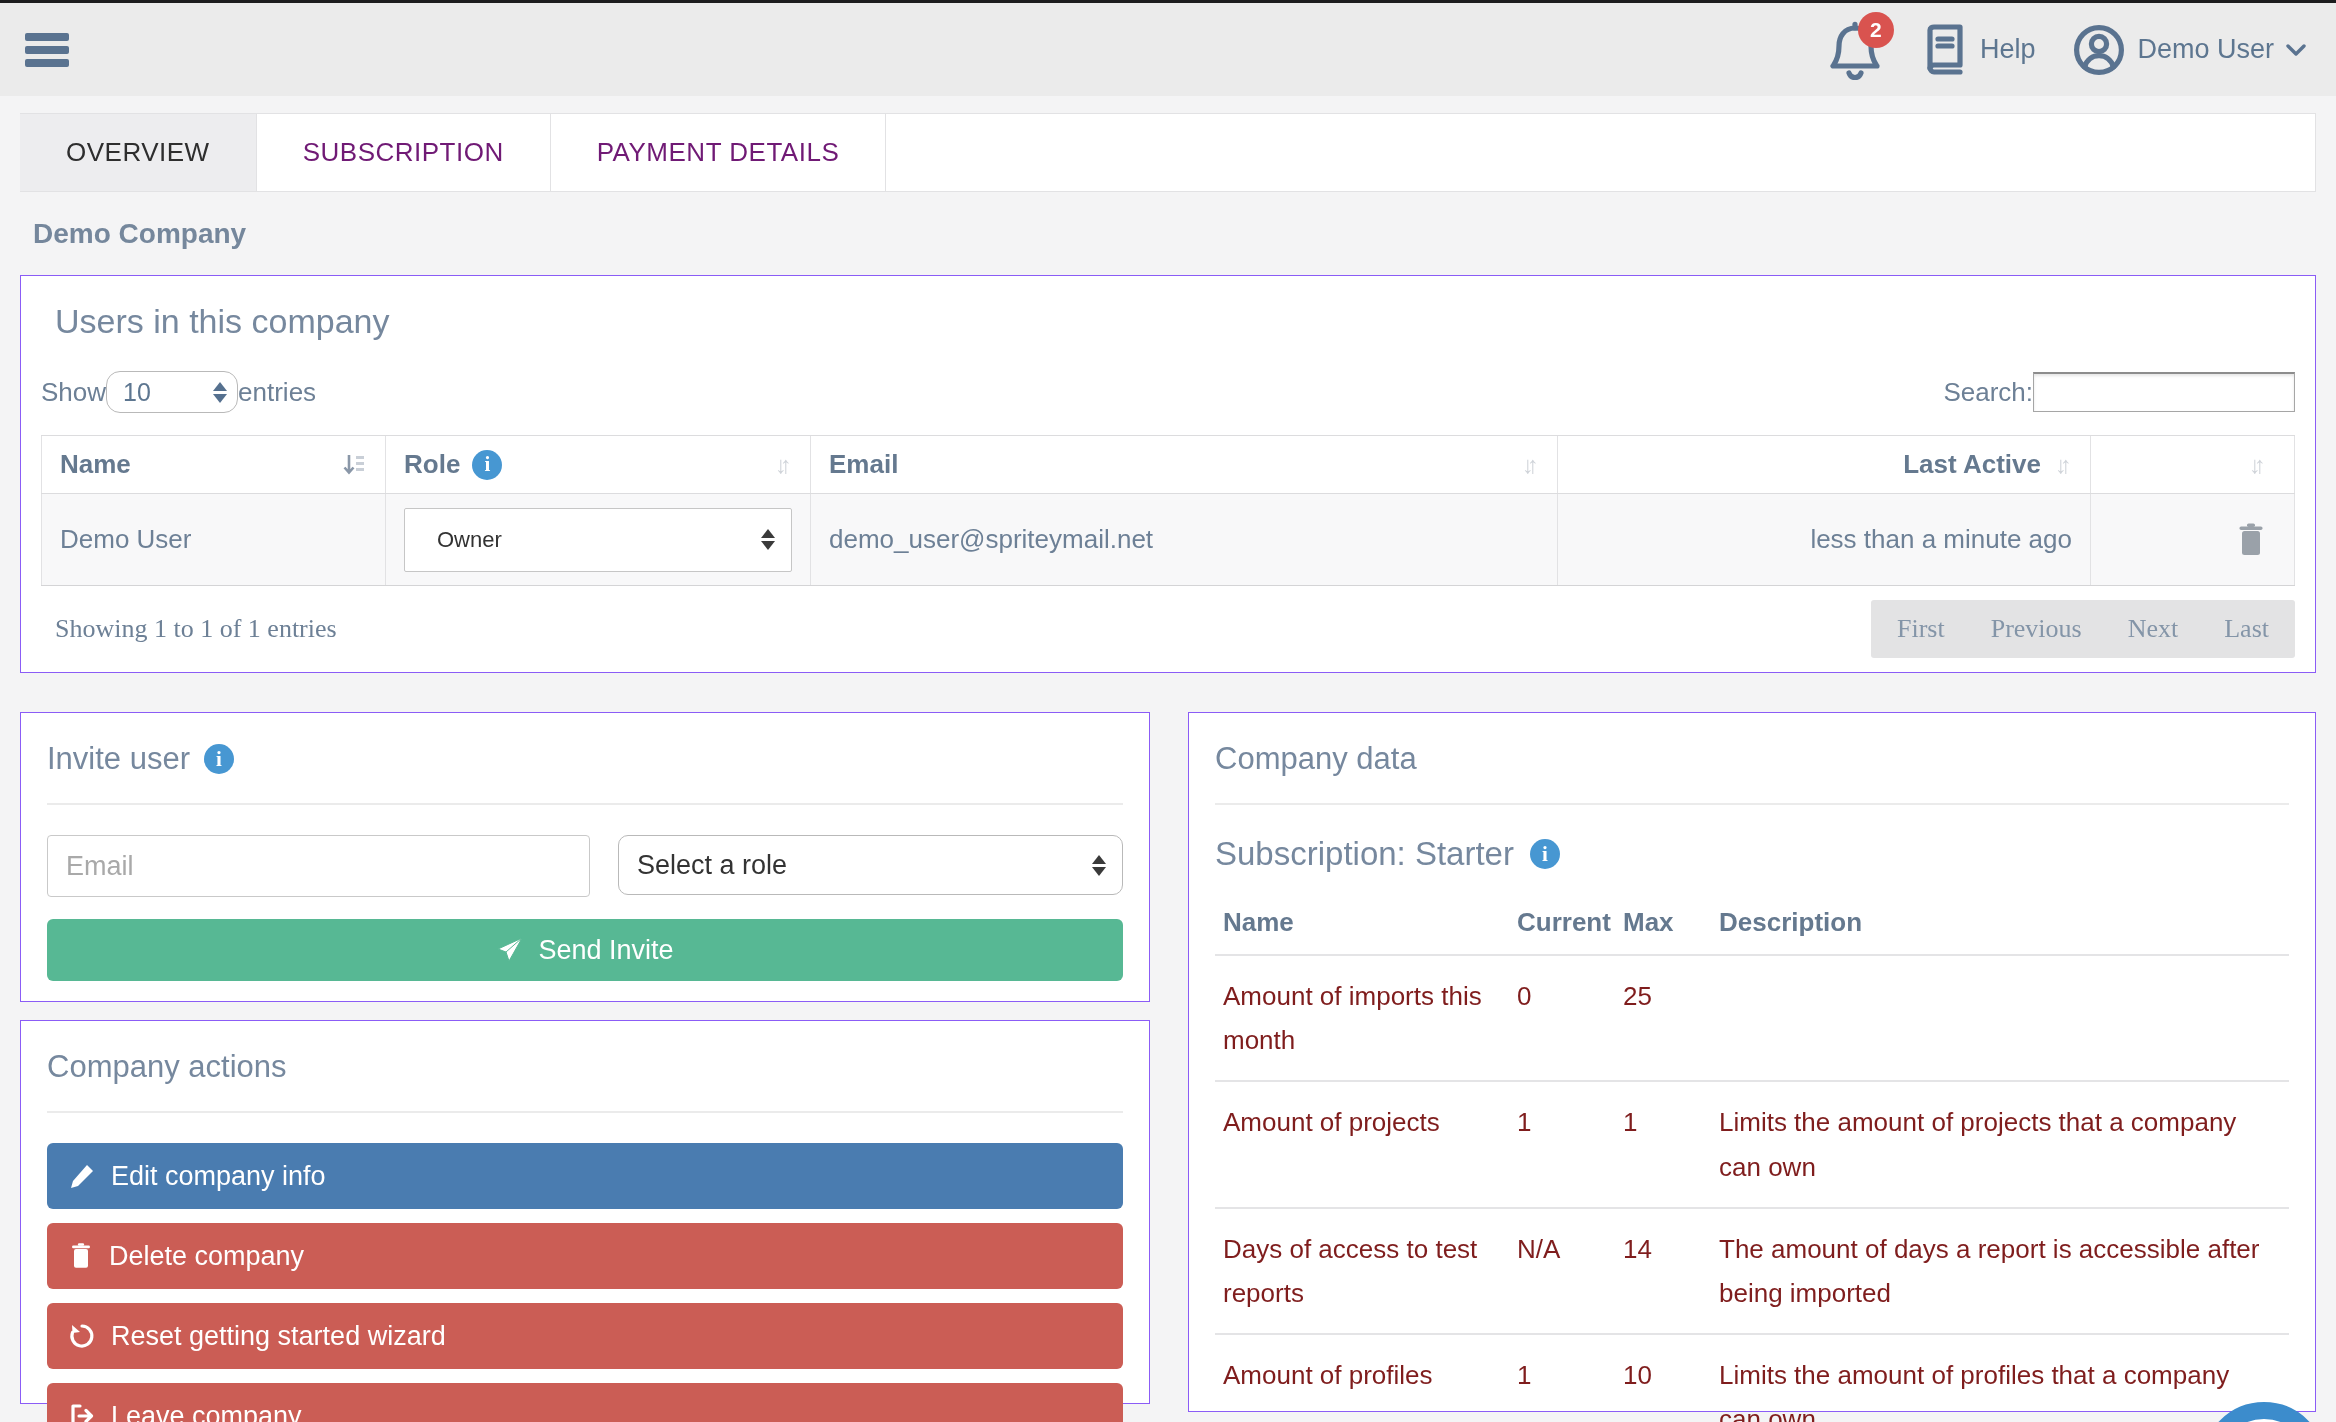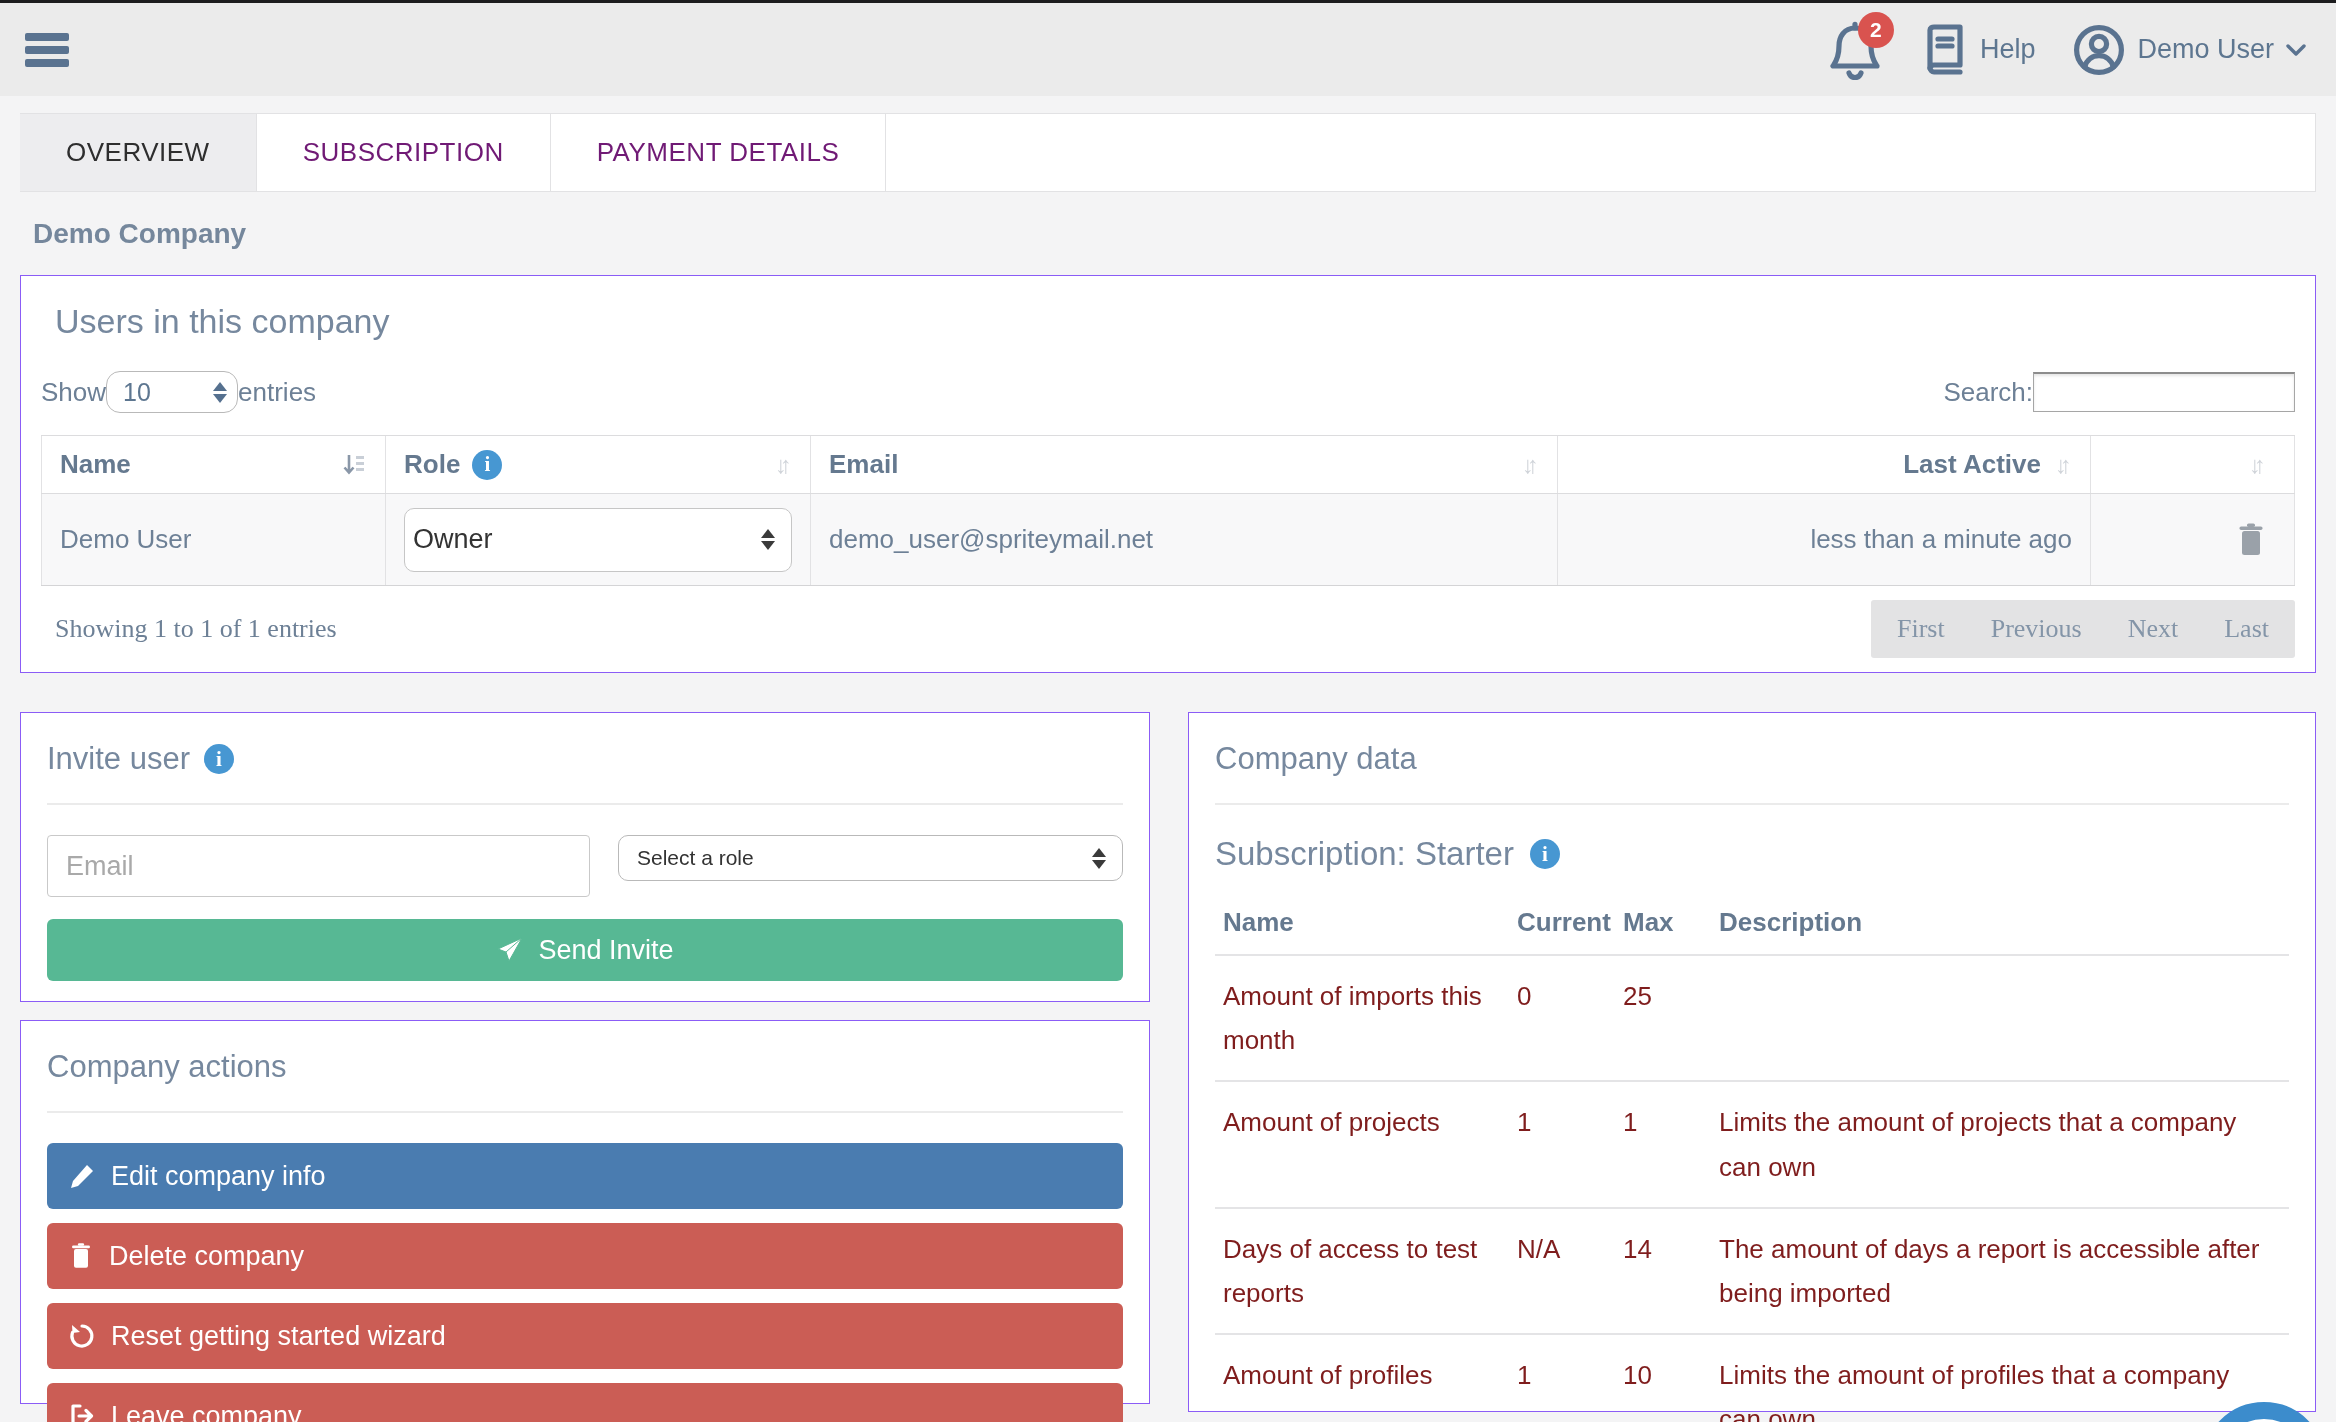--- a/index.html
+++ b/index.html
@@ -75,34 +75,34 @@
   .urow { display:flex; }
   .ucell { border-right:1px solid #e2e2e4; padding:0 18px; display:flex; align-items:center; }
   .ucell:first-child { border-left:1px solid #e2e2e4; }
   .col-name { width:345px; } .col-role { width:425px; } .col-email { width:747px; }
   .col-last { width:533px; justify-content:flex-end; } .col-actions { flex:1; justify-content:flex-end; padding-right:28px; }
   .uhead { height:58px; border-bottom:1px solid #dcdcde; font-weight:bold; color:#65798f; font-size:26px; }
   .uhead .ucell { justify-content:space-between; }
   .uhead .col-last, .uhead .col-actions { justify-content:flex-end; gap:14px; }
   .ubody { height:92px; background:#f8f8f9; border-bottom:1px solid #d4d4d6; font-size:26px; color:#6d8096; }
   .sort-pair { font-size:24px; color:#cfd3d9; letter-spacing:-7px; padding-right:7px; flex:0 0 auto; }
-  .role-select { width:100%; height:64px; border-radius:10px; border:1px solid #c6c6c6; padding:0 16px 0 8px; font-size:27px; }
+  .role-select { width:100%; height:64px; border-radius:2px; border:1px solid #c6c6c6; padding:0 16px 0 32px; font-size:22px; }
   .table-footer { display:flex; justify-content:space-between; align-items:center; margin-top:14px;font-family:Liberation Serif, serif; }
   .showing-text { font-size:26px; color:#6d8096; margin-left:14px; }
   .pagination { background:#e3e3e4; border-radius:3px; display:flex; gap:46px; padding:14px 26px; font-size:26px; color:#8495a8; }
   .pagination span { cursor:pointer; }
   
   .invite-panel { top:712px; left:20px; width:1130px; height:290px; padding:28px 26px; }
   .invite-form-row { display:flex; justify-content:space-between; gap:28px; }
   .text-input {
     height:62px; border:1px solid #c9c9c9; border-radius:4px; font-size:27px; padding:0 18px;
     font-family:"Liberation Sans", sans-serif; color:#333; width:544px;
   }
   .text-input::placeholder { color:#a9a9a9; }
-  .role-wide { width:506px; height:46px; border-radius:10px; padding:0 16px 0 18px; font-size:21px; }
+  .role-wide { width:506px; height:60px; border-radius:10px; padding:0 16px 0 18px; font-size:27px; }
   .btn {
     border:none; border-radius:6px; color:#fff; font-size:27px; cursor:pointer;
     display:flex; align-items:center; font-family:"Liberation Sans", sans-serif;
   }
   .send-btn { width:100%; height:62px; margin-top:22px; background:#57b894; justify-content:center; gap:14px; }
   
   .actions-panel { top:1020px; left:20px; width:1130px; height:384px; padding:28px 26px; }
   .action-btn { width:100%; height:66px; padding:0 22px; gap:16px; margin-bottom:14px; justify-content:flex-start; }
   .btn-primary { background:#4a7cb0; }
   .btn-danger { background:#cb5d55; }

